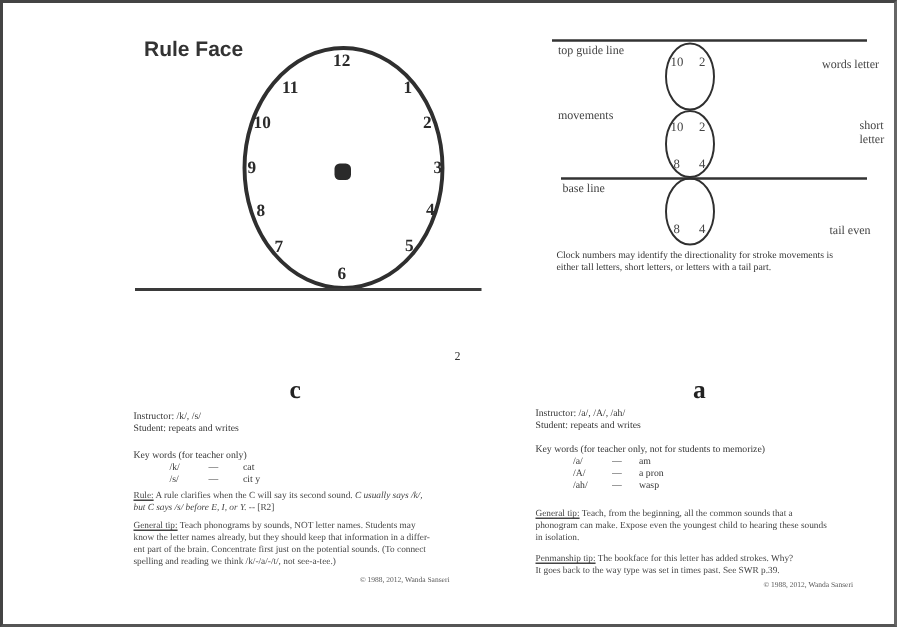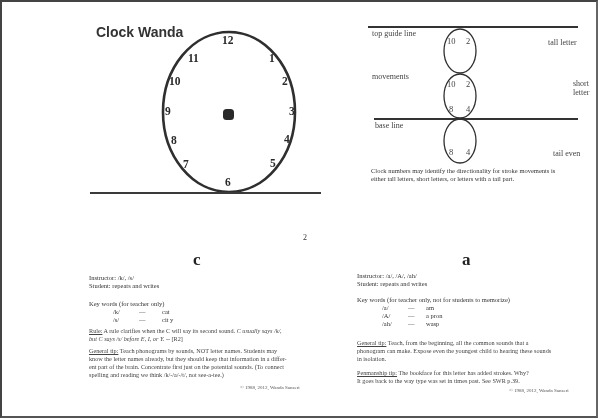--- a/index.html
+++ b/index.html
@@ -26,21 +26,21 @@
     .u { text-decoration: underline; }
     .it { font-style: italic; }
     .kw-row { position: absolute; font-size: 6.5px; color: #333; }
     .copyright { font-size: 5px; color: #555; }
   </style>
 </head>
 <body>
 
 <div class="frame"></div>
 
-<div class="abs clock-title">Clock Wanda</div>
+<div class="abs clock-title">Rule Face</div>
 
 <svg width="600" height="418">
   <ellipse cx="229" cy="112" rx="66" ry="80" fill="none" stroke="#2f2f2f" stroke-width="2.6"></ellipse>
   <rect x="223" y="109" width="11" height="11" rx="3.5" fill="#2a2a2a"></rect>
   <line x1="90" y1="193" x2="321" y2="193" stroke="#3a3a3a" stroke-width="2"></line>
   <text class="num" x="222" y="44"><tspan>12</tspan></text>
   <text class="num" x="269" y="62"><tspan>1</tspan></text>
   <text class="num" x="282" y="85"><tspan>2</tspan></text>
   <text class="num" x="289" y="115"><tspan>3</tspan></text>
   <text class="num" x="284" y="143"><tspan>4</tspan></text>
@@ -63,21 +63,21 @@
   <text class="oval-num" x="466" y="87"><tspan>2</tspan></text>
   <text class="oval-num" x="449" y="112"><tspan>8</tspan></text>
   <text class="oval-num" x="466" y="112"><tspan>4</tspan></text>
   <text class="oval-num" x="449" y="155"><tspan>8</tspan></text>
   <text class="oval-num" x="466" y="155"><tspan>4</tspan></text>
 </svg>
 
 <div class="abs guide-label" style="left:372px; top:29px;">top guide line</div>
 <div class="abs guide-label" style="left:372px; top:72px;">movements</div>
 <div class="abs guide-label" style="left:375px; top:121px;">base line</div>
-<div class="abs guide-label" style="left:548px; top:38px;">tall letter</div>
+<div class="abs guide-label" style="left:548px; top:38px;">words letter</div>
 <div class="abs guide-label" style="left:541px; top:79px;margin-left:32px;">short letter</div>
 <div class="abs guide-label" style="left:553px; top:149px;">tail even</div>
 
 <div class="abs small" style="left:371px; top:167px; width:220px;">
   <div>Clock numbers may identify the directionality for stroke movements is</div>
   <div>either tall letters, short letters, or letters with a tail part.</div>
 </div>
 
 <div class="abs" style="left:303px; top:233px; font-size:8px; color:#333;">2</div>
 

